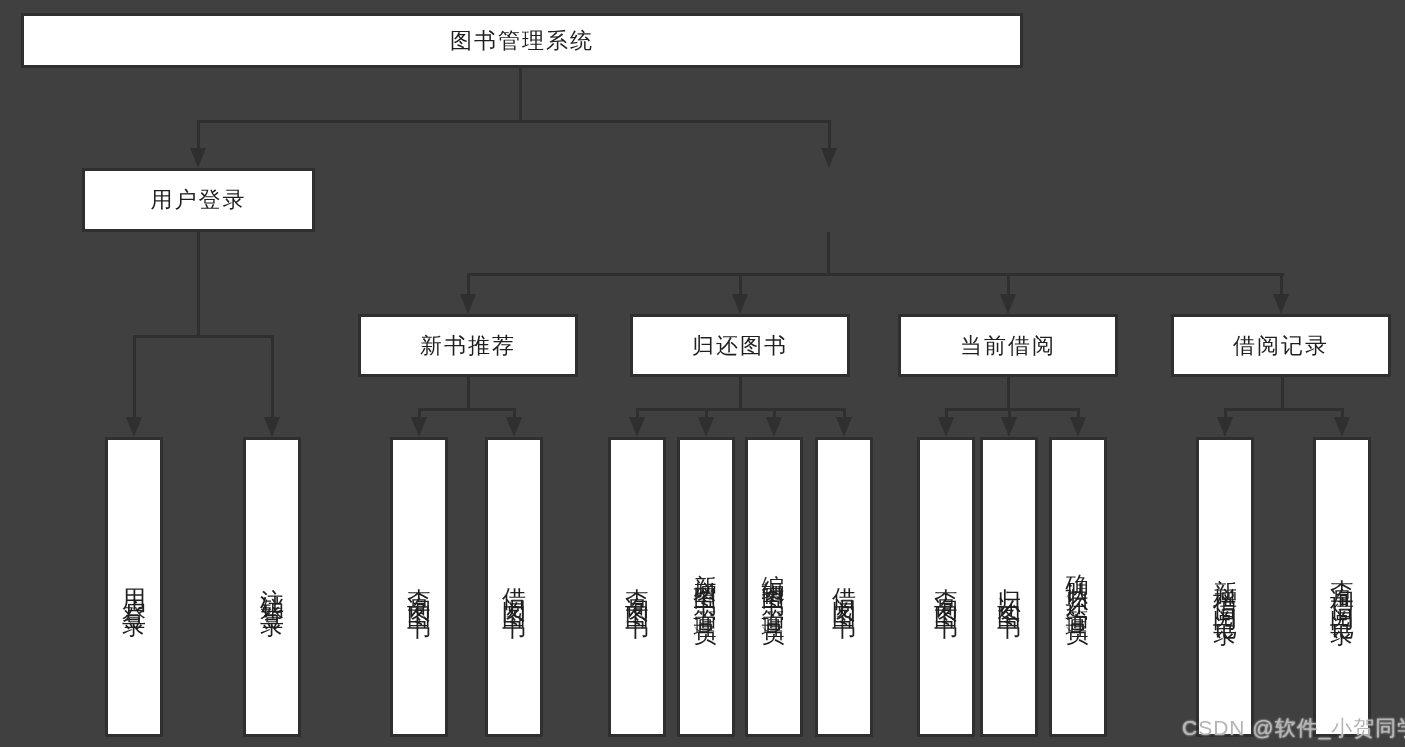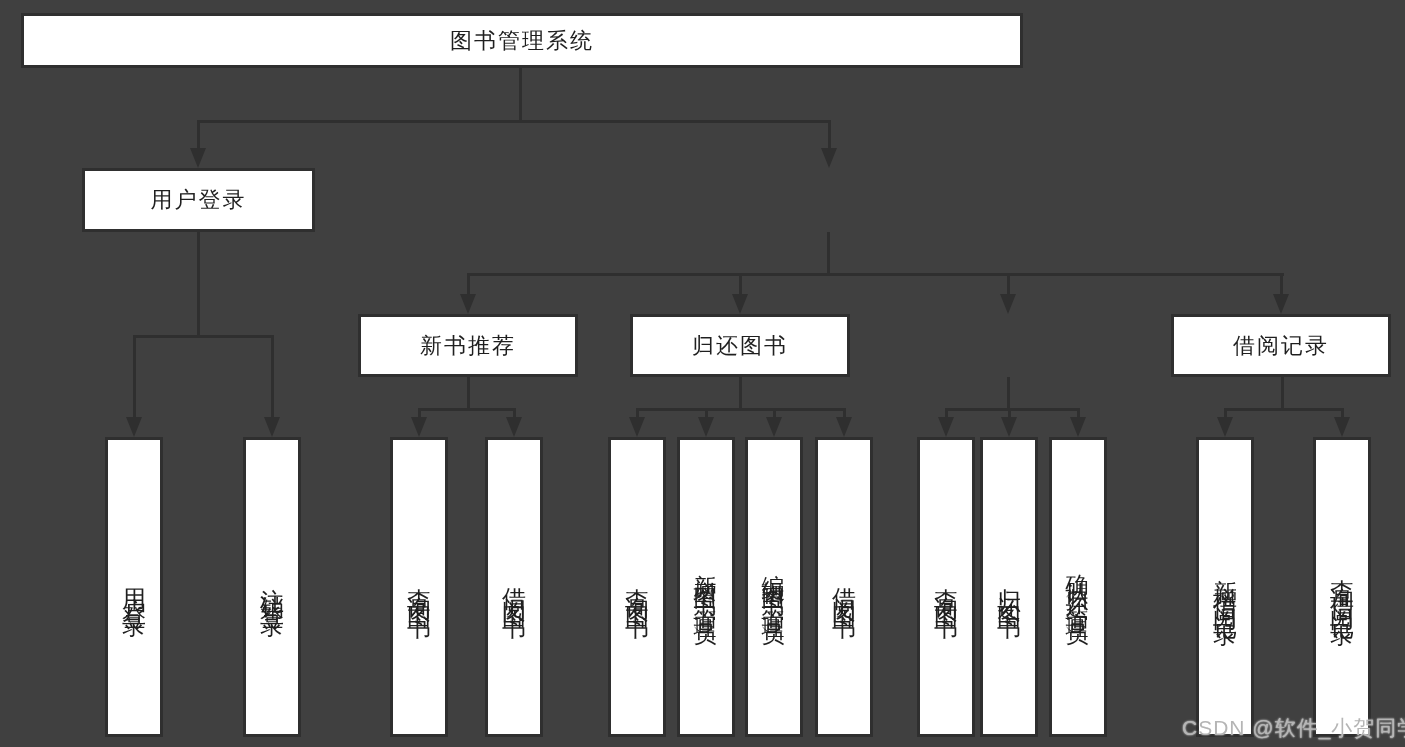--- a/index.html
+++ b/index.html
@@ -85,20 +85,23 @@
 
   <div class="hbox b-login">
     <span>用户登录</span>
   </div>
 
   <div class="hbox b-newrec">
     <span>新书推荐</span>
   </div>
   <div class="hbox b-borrow">
     <span>归还图书</span>
+  </div>
+  <div class="hbox b-current">
+    <span>当前借阅</span>
   </div>
   <div class="hbox b-record">
     <span>借阅记录</span>
   </div>
 
   <div class="vbox v-login-user">
     <span>用户登录</span>
   </div>
   <div class="vbox v-logout">
     <span>注销登录</span>

